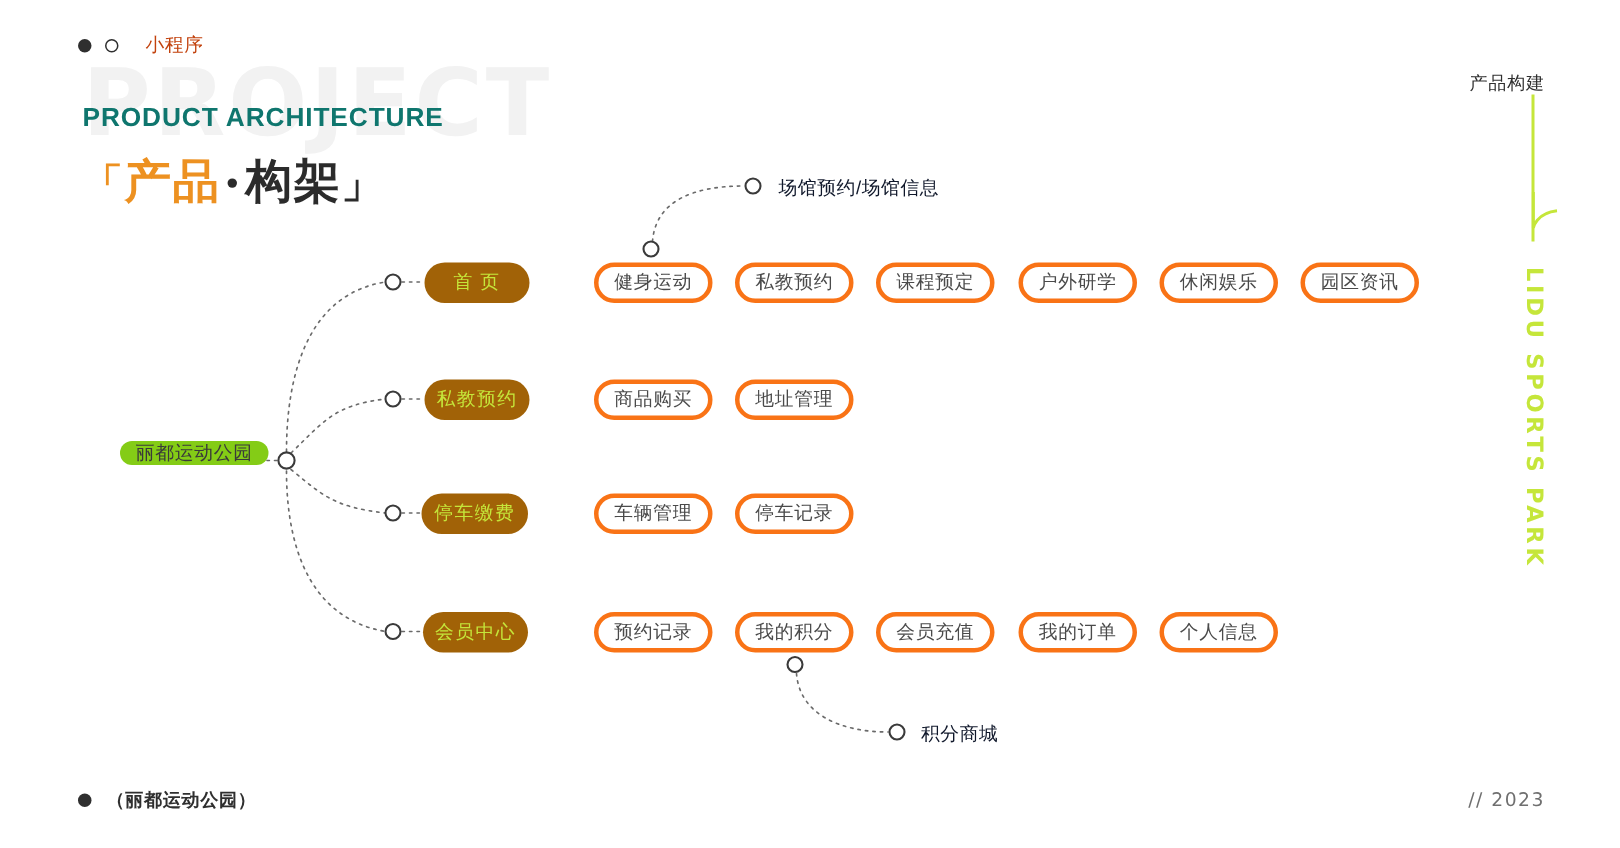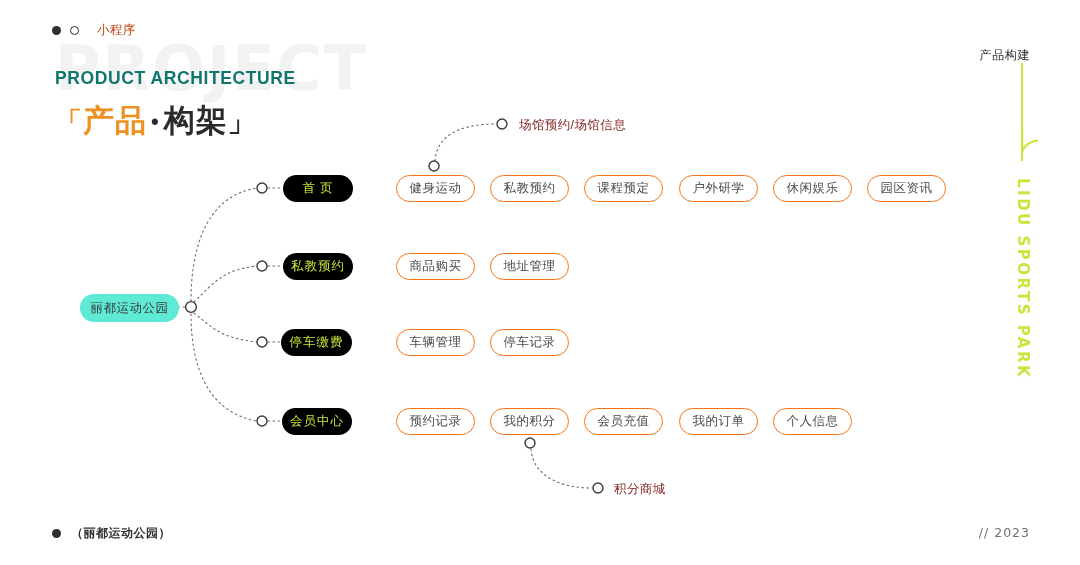--- a/index.html
+++ b/index.html
@@ -62,33 +62,32 @@
   .diagram{position:absolute;left:0;top:0;width:1080px;height:565px;}
   svg.edges{position:absolute;left:0;top:0;width:1080px;height:565px;pointer-events:none;}
 
   .node{
     position:absolute;box-sizing:border-box;
     display:flex;align-items:center;justify-content:center;
     height:27px;border-radius:14px;
     font-size:12.5px;letter-spacing:.5px;white-space:nowrap;
   }
   .node.root{
-    background:#5eead4;color:#3a3a3a;border:none;
-    height:28px;border-radius:15px;font-size:12.5px;
+    background:#84cc16;color:#3a3a3a;border:none;
+    height:16px;border-radius:15px;font-size:12.5px;
   }
   .node.cat{
-    background:#000000;color:#c5e63a;border:none;
+    background:#a16207;color:#c5e63a;border:none;
     letter-spacing:1px;
-    font-family:Liberation Serif, serif;
   }
   .node.leaf{
-    background:#ffffff;color:#4a4a4a;border:1px solid #f97316;
+    background:#ffffff;color:#4a4a4a;border:3px solid #f97316;
   }
   .branch-label{
-    position:absolute;font-size:12.5px;color:#7f1d1d;white-space:nowrap;letter-spacing:.4px;
+    position:absolute;font-size:12.5px;color:#0f172a;white-space:nowrap;letter-spacing:.4px;
   }
 
   
   .footer-left{
     position:absolute;left:52px;top:525px;display:flex;align-items:center;gap:10px;
   }
   .footer-left .txt{
     font-size:12px;font-weight:bold;color:#2f2f2f;letter-spacing:.5px;
     font-family:"DejaVu Sans",sans-serif;
   }

